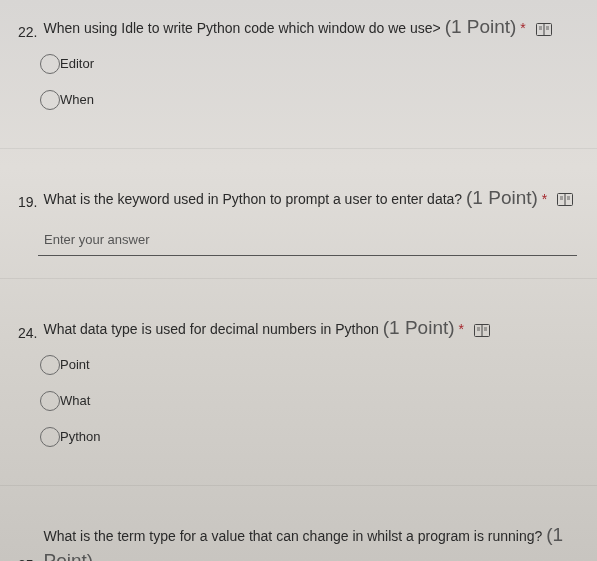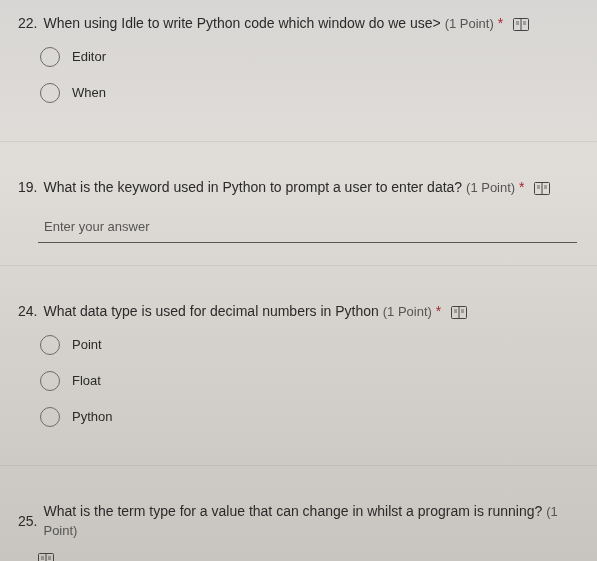--- a/index.html
+++ b/index.html
@@ -10,57 +10,57 @@
     background: linear-gradient(180deg, #d8d6d4 0%, #e0ddd9 30%, #d5d2cd 60%, #c8c5c0 100%);
     overflow: hidden;
     position: relative;
   }
   .question-block {
     padding: 14px 20px 22px 10px;
     border-bottom: 1px solid rgba(0,0,0,0.06);
   }
   .q-header {
     display: flex;
-    align-items: center;
+    align-items: flex-end;
     gap: 6px;
     margin-bottom: 14px;
     padding-left: 8px;
   }
   .q-num {
     font-size: 14px;
     color: #2a2a2a;
     flex-shrink: 0;
   }
   .q-text {
     font-size: 14px;
     color: #2a2a2a;
     line-height: 1.35;
   }
   .points {
     color: #555;
-    font-size: 13px;
+    font-size: 19px;
   }
   .required {
     color: #a4262c;
     font-size: 14px;
   }
   .immersive-icon {
     display: inline-block;
     width: 16px;
     height: 13px;
     margin-left: 6px;
     vertical-align: middle;
     position: relative;
   }
   .immersive-icon svg { display: block; }
   .options { padding-left: 30px; }
   .option-row {
     display: flex;
     align-items: center;
-    gap: 12px;
+    gap: 0;
     margin-bottom: 16px;
   }
   .radio {
     width: 20px;
     height: 20px;
     border: 1.5px solid #6b6b6b;
     border-radius: 50%;
     background: transparent;
     flex-shrink: 0;
     cursor: pointer;
@@ -172,21 +172,21 @@
       </span>
     </span>
   </div>
   <div class="options">
     <div class="option-row">
       <div class="radio"></div>
       <span class="option-label">Point</span>
     </div>
     <div class="option-row">
       <div class="radio"></div>
-      <span class="option-label">Float</span>
+      <span class="option-label">What</span>
     </div>
     <div class="option-row">
       <div class="radio"></div>
       <span class="option-label">Python</span>
     </div>
   </div>
 </div>
 
 <div class="spacer"></div>
 

